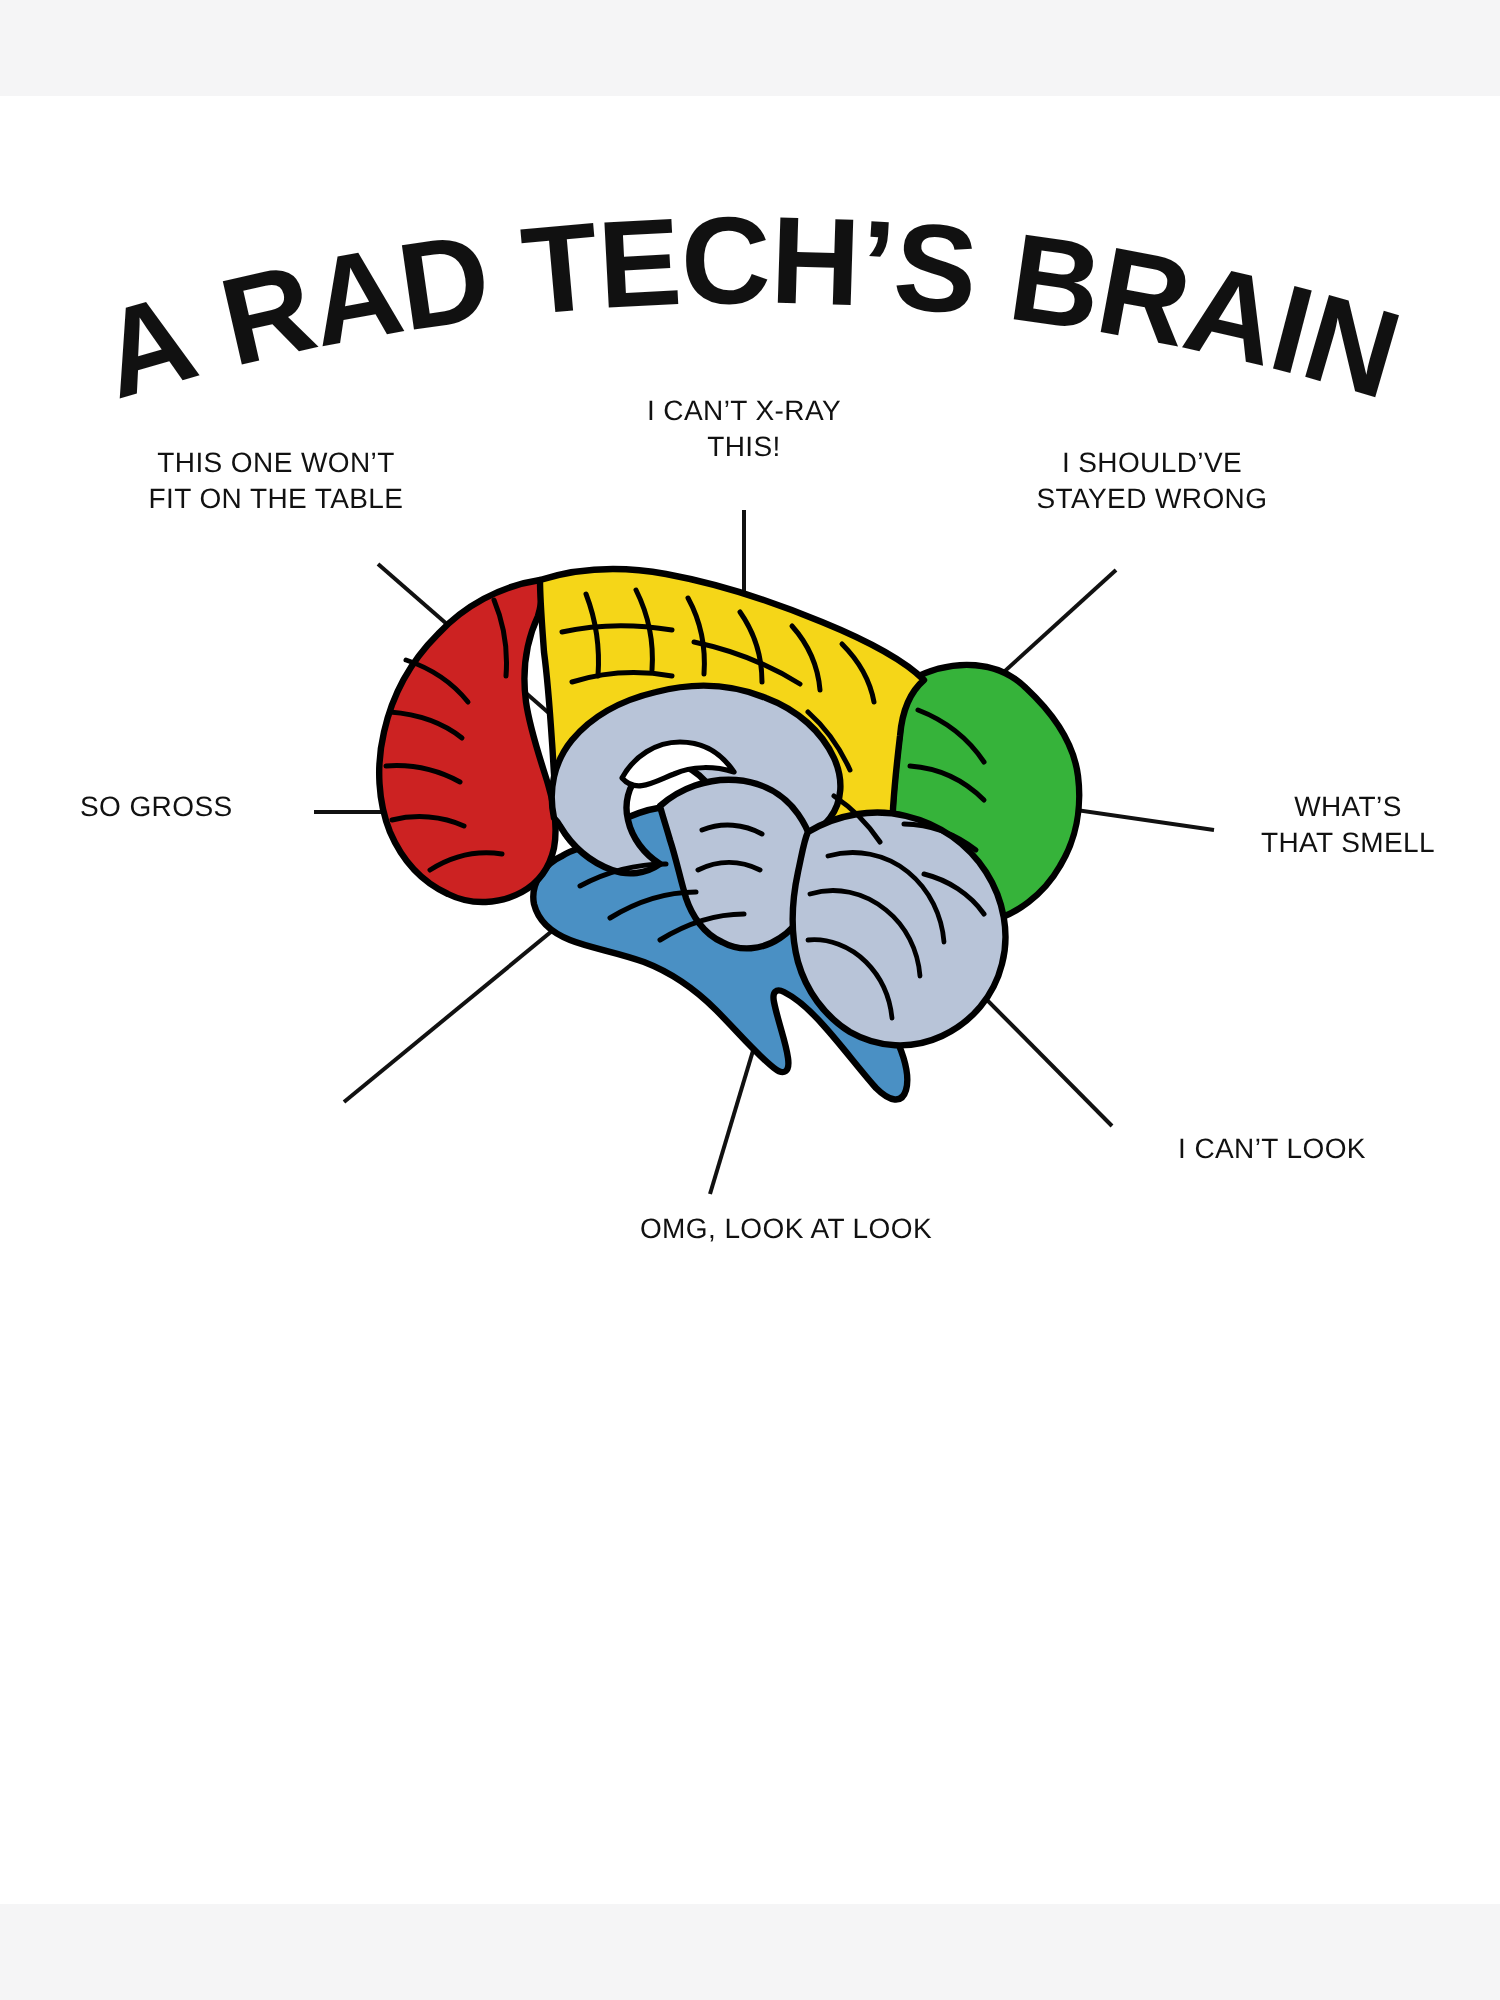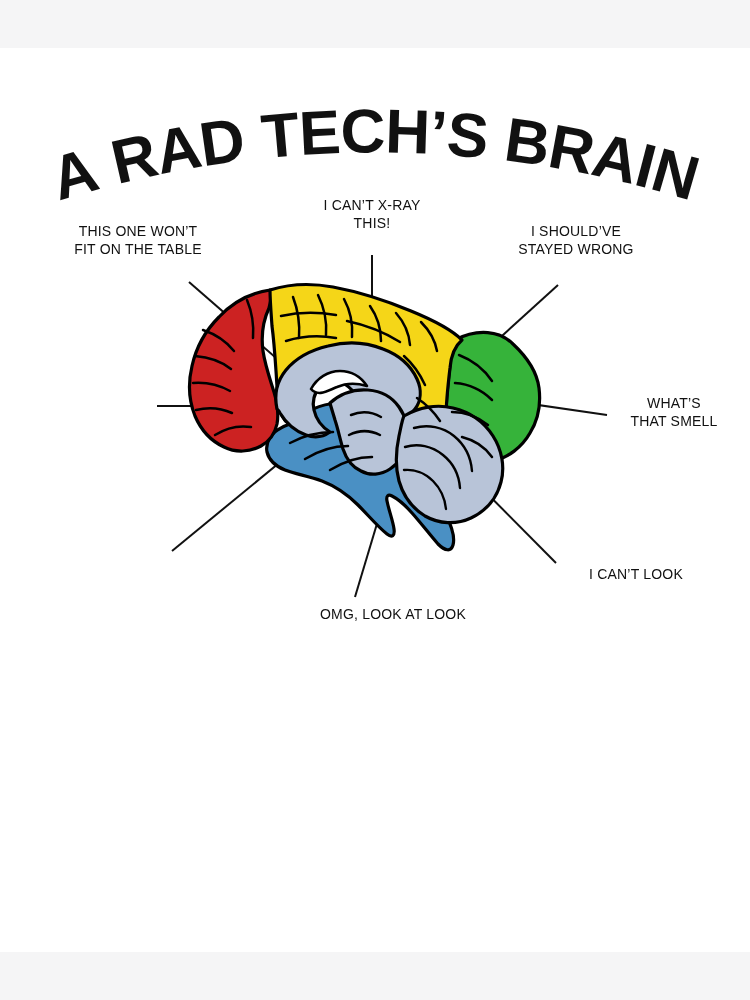--- a/index.html
+++ b/index.html
@@ -203,20 +203,21 @@
 
   <div class="callout ta-center" style="left:28px;  top:222px; width:220px;">THIS ONE WON’T
 FIT ON THE TABLE</div>
 
   <div class="callout ta-center" style="left:272px; top:196px; width:200px;">I CAN’T X-RAY
 THIS!</div>
 
   <div class="callout ta-center" style="left:478px; top:222px; width:196px;">I SHOULD’VE
 STAYED WRONG</div>
 
+  <div class="callout ta-left" style="left:40px;  top:394px; width:170px;">SO GROSS</div>
 
   <div class="callout ta-center" style="left:600px; top:394px; width:148px;text-align:center;">WHAT’S
 THAT SMELL</div>
 
 
   <div class="callout ta-center" style="left:280px; top:605px; width:226px;">OMG, LOOK AT LOOK</div>
 
   <div class="callout ta-center" style="left:552px; top:565px; width:168px;">I CAN’T LOOK</div>
 
 </div>

